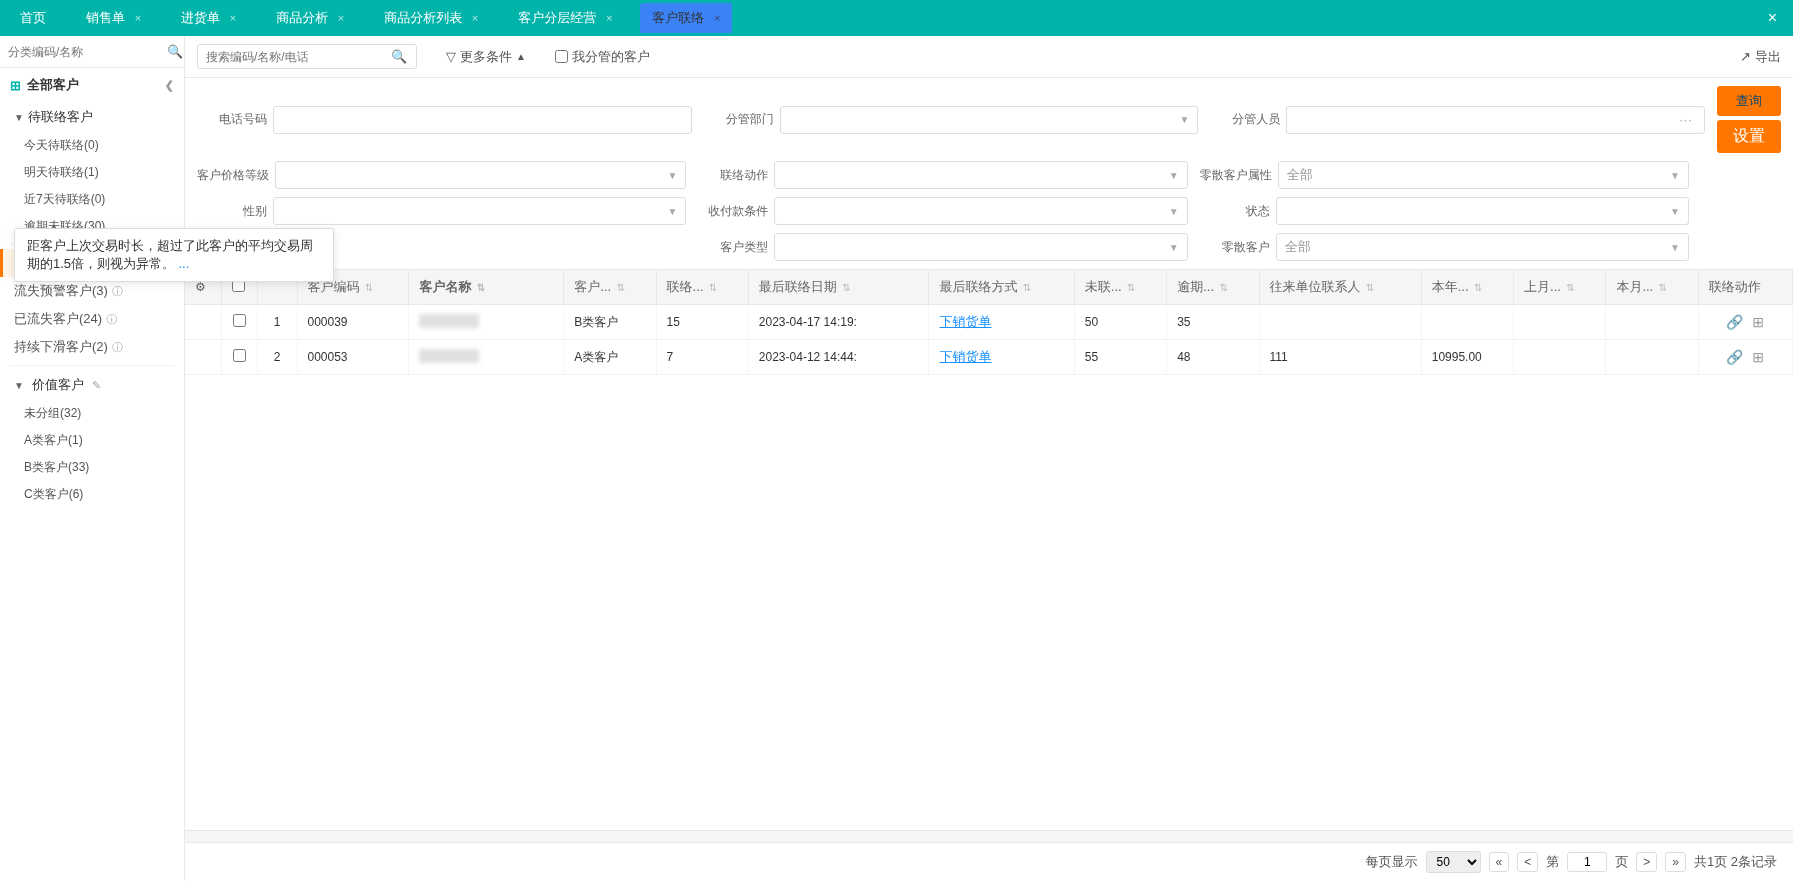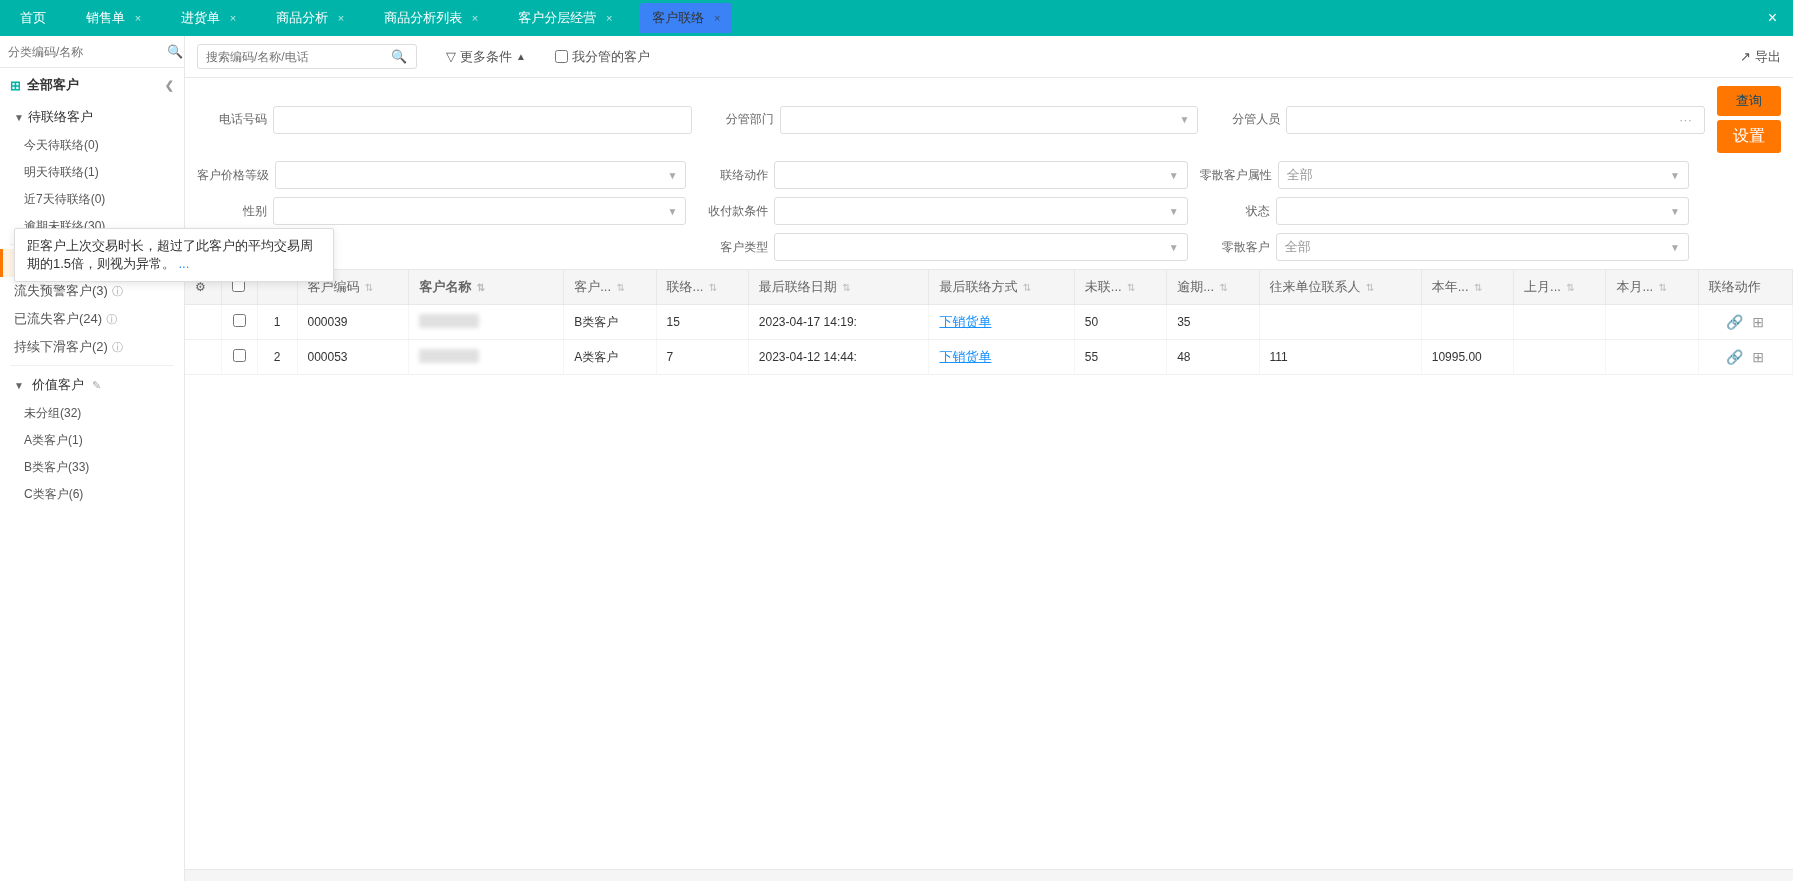--- a/index.html
+++ b/index.html
@@ -663,14 +663,30 @@
             </td>
           </tr>
         </tbody>
       </table>
     </div>
 
     <div class="bottom-scroll">
       <div class="bottom-scroll-inner"></div>
     </div>
 
+    <div class="pagination-bar">
+      <span>每页显示</span>
+      <select class="page-size-select">
+        <option>50</option>
+        <option>100</option>
+        <option>200</option>
+      </select>
+      <button class="page-nav-btn">«</button>
+      <button class="page-nav-btn">&lt;</button>
+      <span>第</span>
+      <input type="text" class="page-input" value="1" style="">
+      <span>页</span>
+      <button class="page-nav-btn">&gt;</button>
+      <button class="page-nav-btn">»</button>
+      <span>共1页 2条记录</span>
+    </div>
   </div>
 </div>
 
 </body></html>

